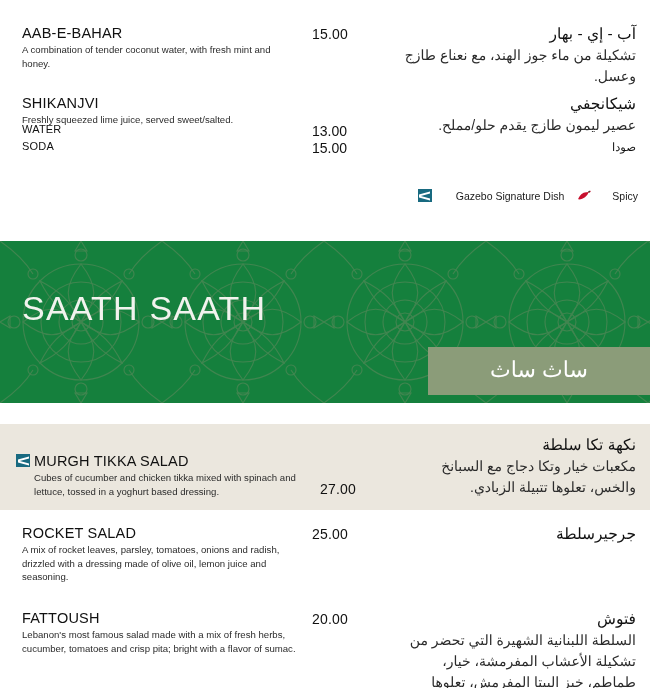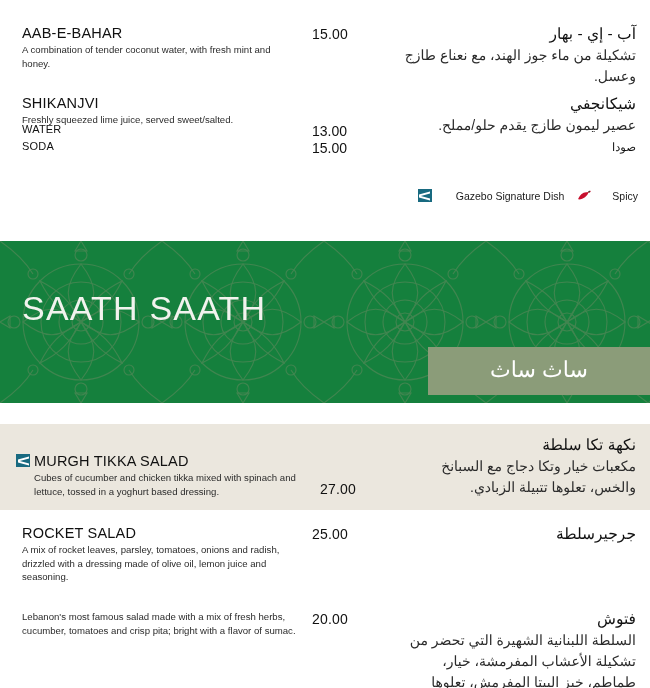--- a/index.html
+++ b/index.html
@@ -313,20 +313,23 @@
     <div class="col-price">
       <span class="price">25.00</span>
     </div>
     <div class="col-ar">
       <div class="name-ar">جرجيرسلطة</div>
     </div>
   </div>
 
   <div class="item" id="item-fattoush">
     <div class="col-en">
+      <div class="title-row">
+        <div class="name-en">FATTOUSH</div>
+      </div>
       <div class="desc-en">Lebanon's most famous salad made with a mix of fresh herbs, cucumber, tomatoes and crisp pita; bright with a flavor of sumac.</div>
     </div>
     <div class="col-price">
       <span class="price">20.00</span>
     </div>
     <div class="col-ar">
       <div class="name-ar">فتوش</div>
       <div class="desc-ar">السلطة اللبنانية الشهيرة التي تحضر من تشكيلة الأعشاب المفرمشة، خيار، طماطم، خبز البيتا المفرمش، تعلوها نكهة السماق للتزيين.</div>
     </div>
   </div>

